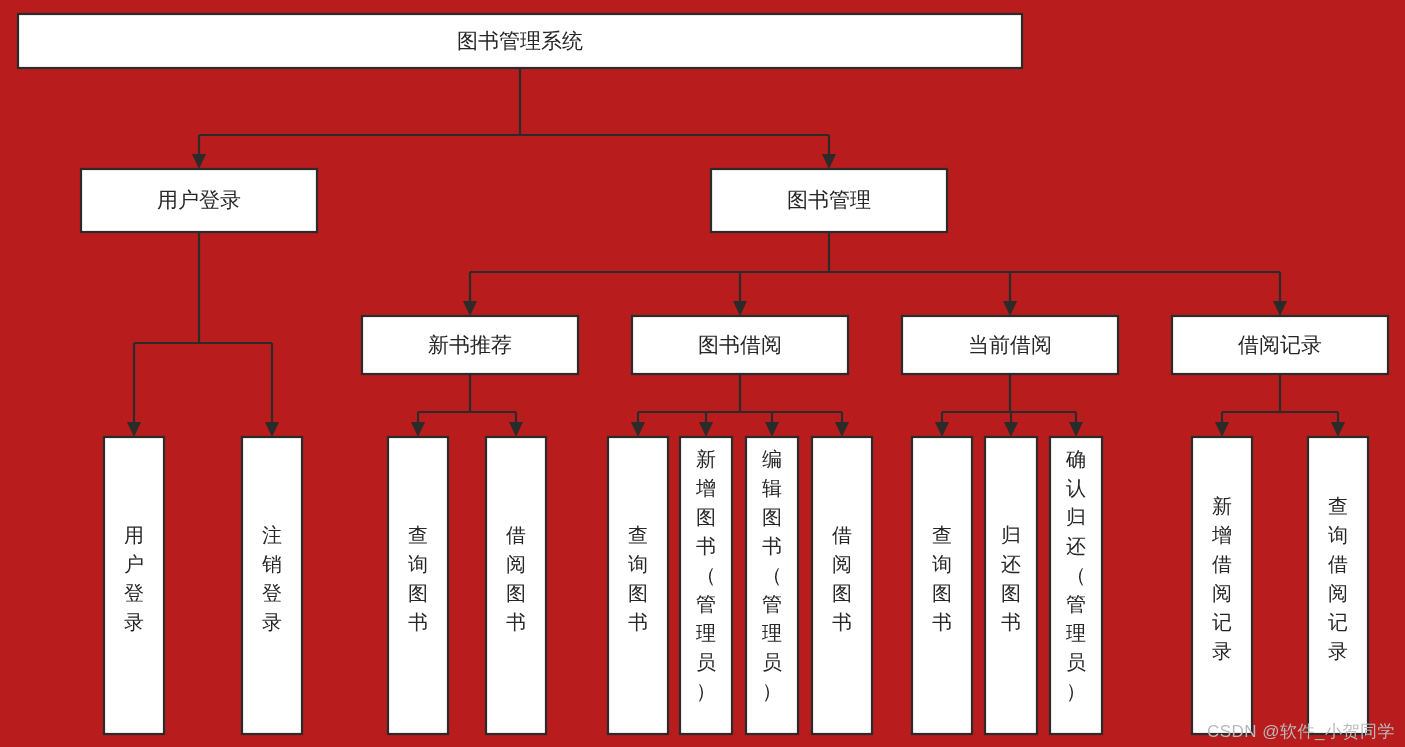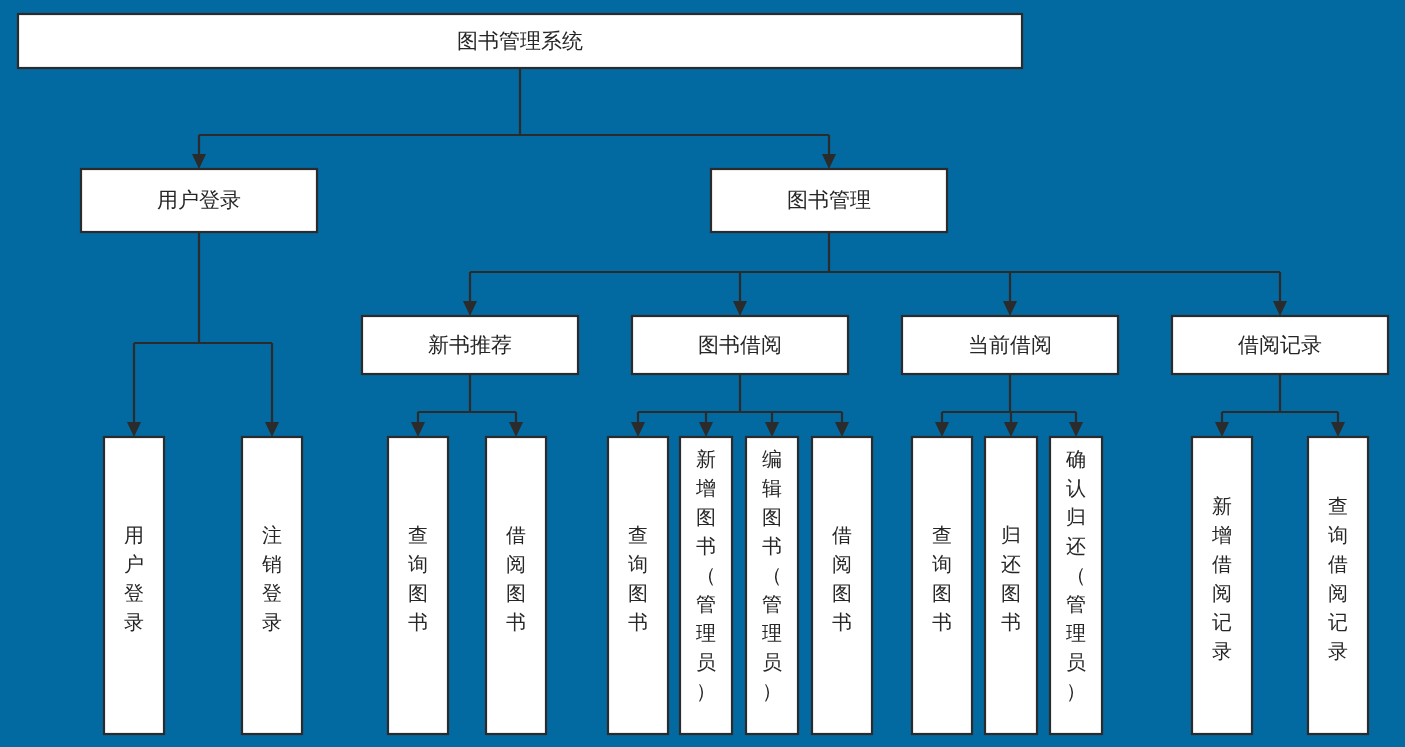--- a/index.html
+++ b/index.html
@@ -10,21 +10,21 @@
   body {
     width: 1405px;
     height: 747px;
     font-family: "Liberation Sans", "DejaVu Sans", sans-serif;
     overflow: hidden;
   }
   #diagram-root {
     position: relative;
     width: 1405px;
     height: 747px;
-    background: #0369a1;
+    background: #b91c1c;
   }
   svg#tree-svg {
     position: absolute;
     top: 0;
     left: 0;
     width: 1405px;
     height: 747px;
   }
   .node-box {
     fill: #ffffff;
@@ -201,13 +201,14 @@
         <g>
           <rect x="1192" y="437" width="60" height="297" class="node-box"></rect>
           <text x="1222" y="0" class="leaf-label-v"><tspan x="1222" y="513">新</tspan><tspan x="1222" y="542">增</tspan><tspan x="1222" y="571">借</tspan><tspan x="1222" y="600">阅</tspan><tspan x="1222" y="629">记</tspan><tspan x="1222" y="658">录</tspan></text>
         </g>
         <g>
           <rect x="1308" y="437" width="60" height="297" class="node-box"></rect>
           <text x="1338" y="0" class="leaf-label-v"><tspan x="1338" y="513">查</tspan><tspan x="1338" y="542">询</tspan><tspan x="1338" y="571">借</tspan><tspan x="1338" y="600">阅</tspan><tspan x="1338" y="629">记</tspan><tspan x="1338" y="658">录</tspan></text>
         </g>
       </g>
   </svg>
+  <div class="watermark">CSDN @软件_小贺同学</div>
 </div>
 
 </body></html>

